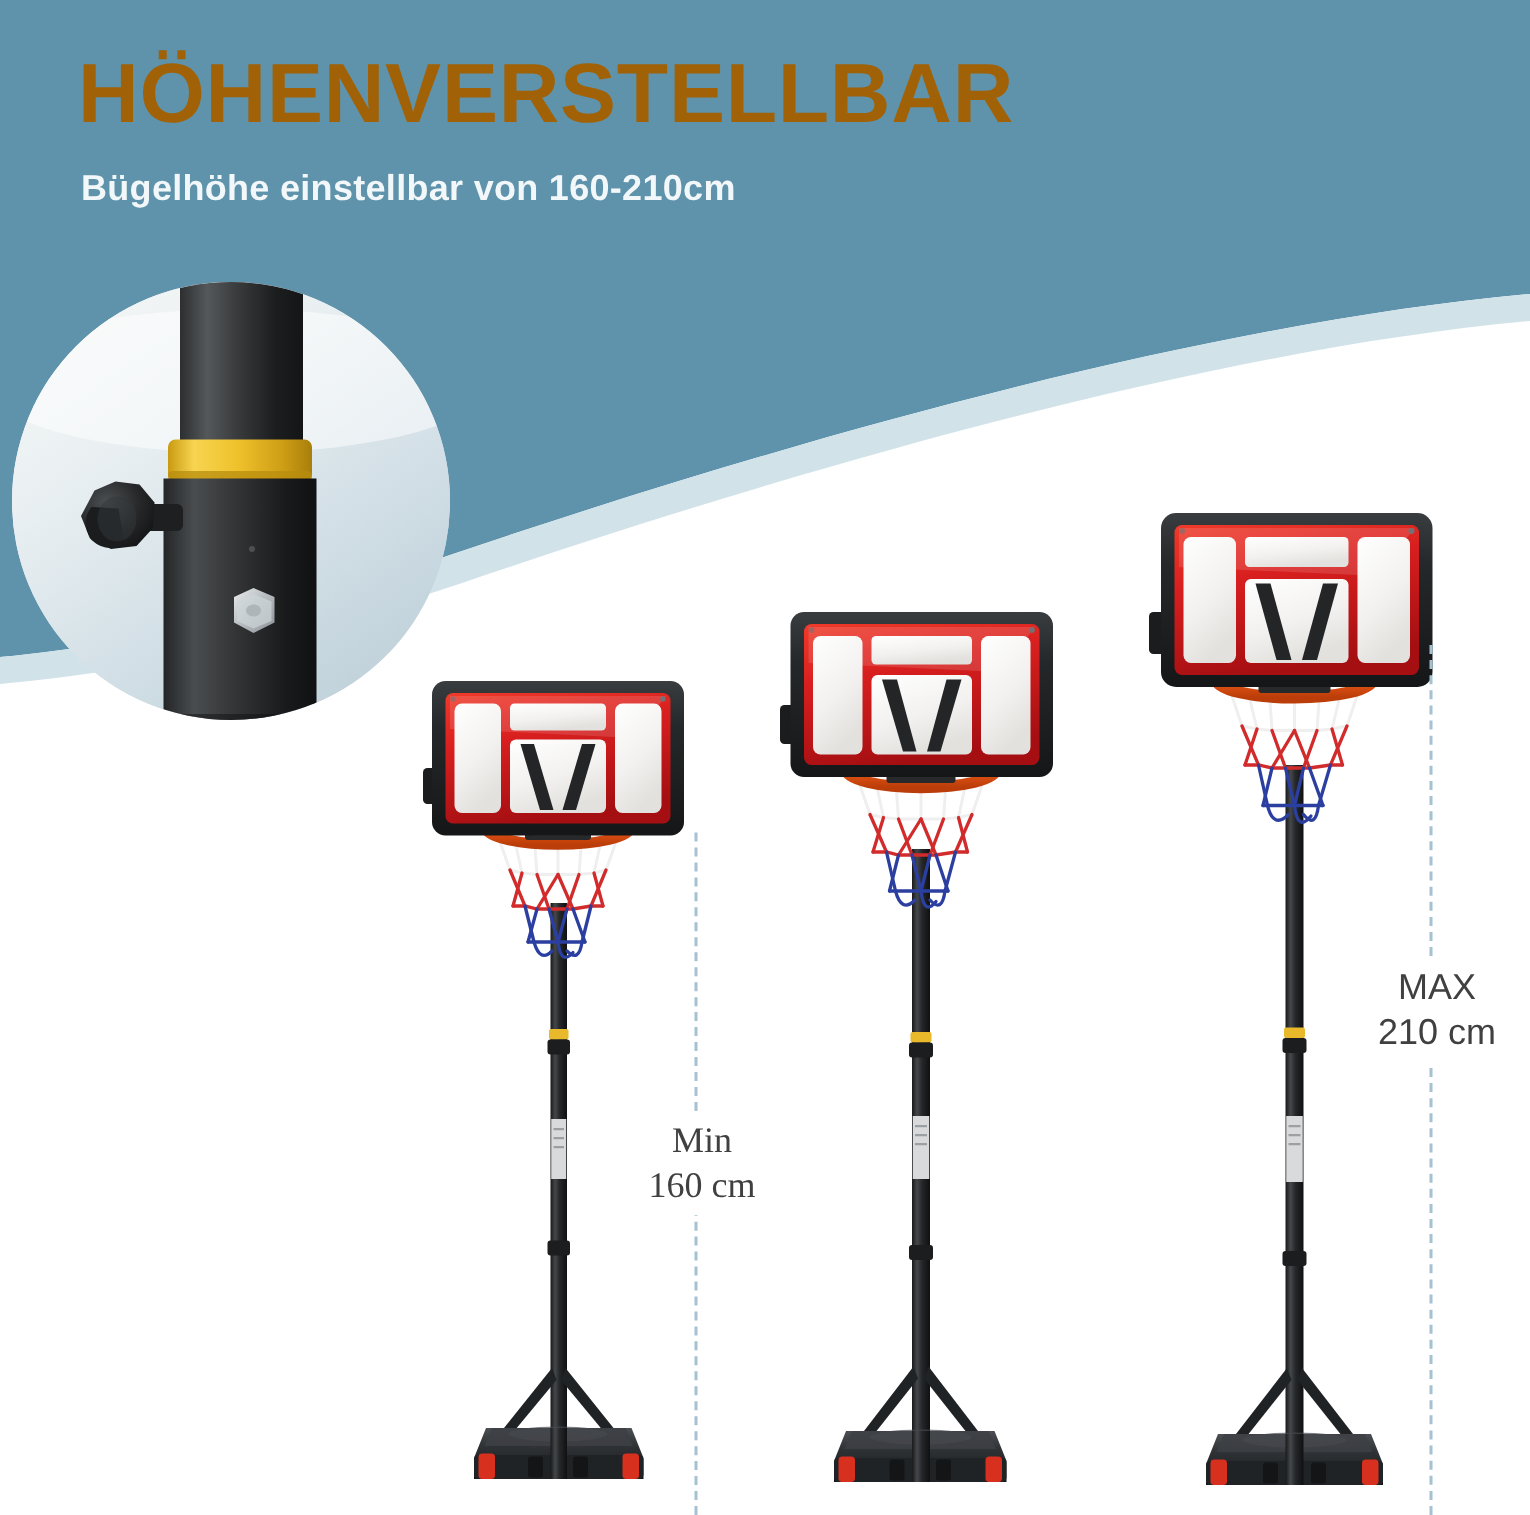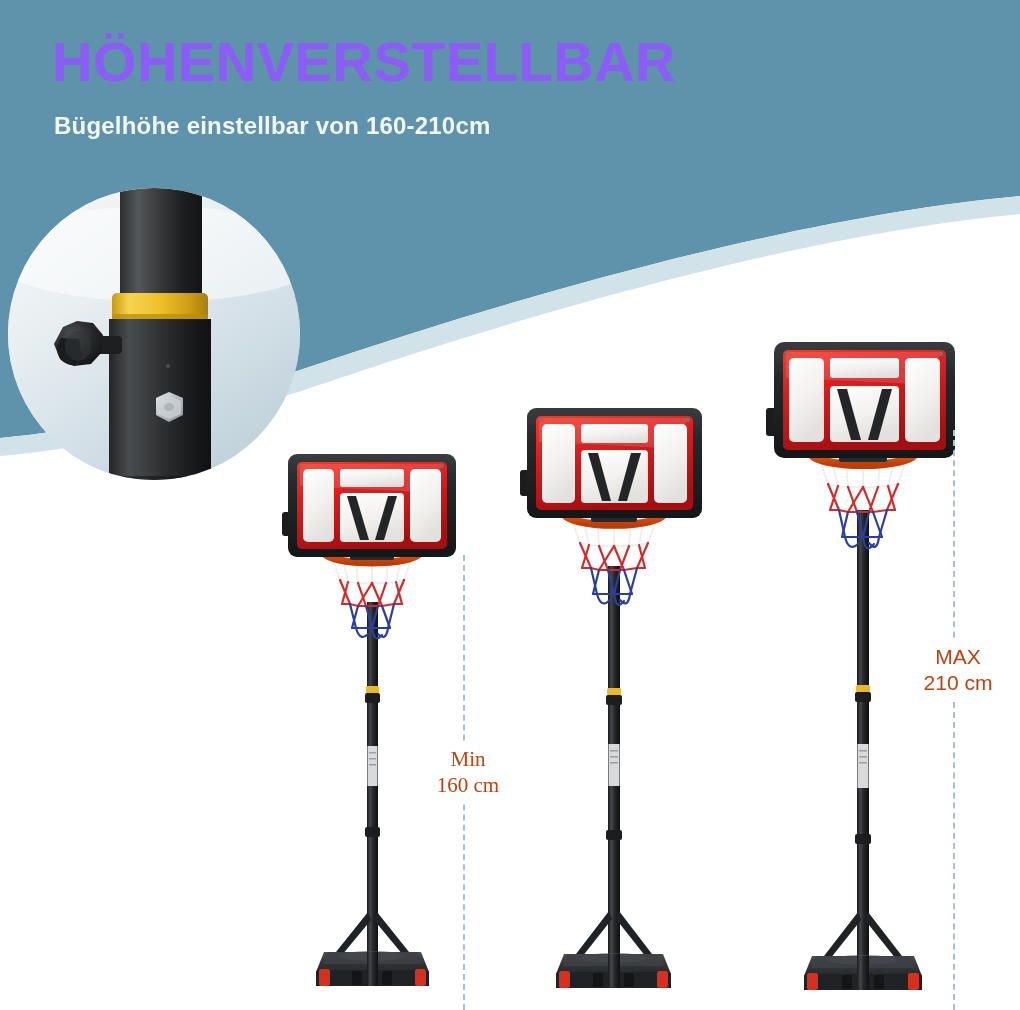--- a/index.html
+++ b/index.html
@@ -11,40 +11,40 @@
     overflow:hidden;
   }
   .canvas{position:relative;width:1020px;height:1010px;overflow:hidden;background:#fff;}
 
   
   .bg-svg{position:absolute;left:0;top:0;width:1020px;height:1010px;}
 
   
   .header{position:absolute;left:52px;top:34px;width:900px;z-index:30;}
   .title{
-    font-size:56px;font-weight:700;color:#8b5cf6;letter-spacing:0.5px;
+    font-size:56px;font-weight:700;color:#a16207;letter-spacing:0.5px;
     line-height:1.0;margin:0;white-space:nowrap;
   }
   .subtitle{
     font-size:24px;font-weight:700;color:#f2f7f9;margin:22px 0 0 2px;
     letter-spacing:0.2px;white-space:nowrap;
   }
 
   
   .photo-circle{
     position:absolute;left:8px;top:188px;width:292px;height:292px;
     border-radius:50%;overflow:hidden;z-index:25;
     background:linear-gradient(150deg,#f3f6f5 0%,#e7eef1 38%,#cfdde4 72%,#c3d4dd 100%);
   }
   .pc-inner{position:absolute;left:0;top:0;width:292px;height:292px;}
 
   
   .dimline{position:absolute;width:0;border-left:2px dashed #a4c2d2;z-index:18;}
   .dimlabel{
-    position:absolute;z-index:20;color:#c2410c;font-size:21px;
+    position:absolute;z-index:20;color:#404040;font-size:24px;
     text-align:center;line-height:1.25;white-space:nowrap;
   }
 
   
   .hoop{position:absolute;z-index:15;}
   .hsvg{display:block;}
 </style>
 </head>
 <body>
 

